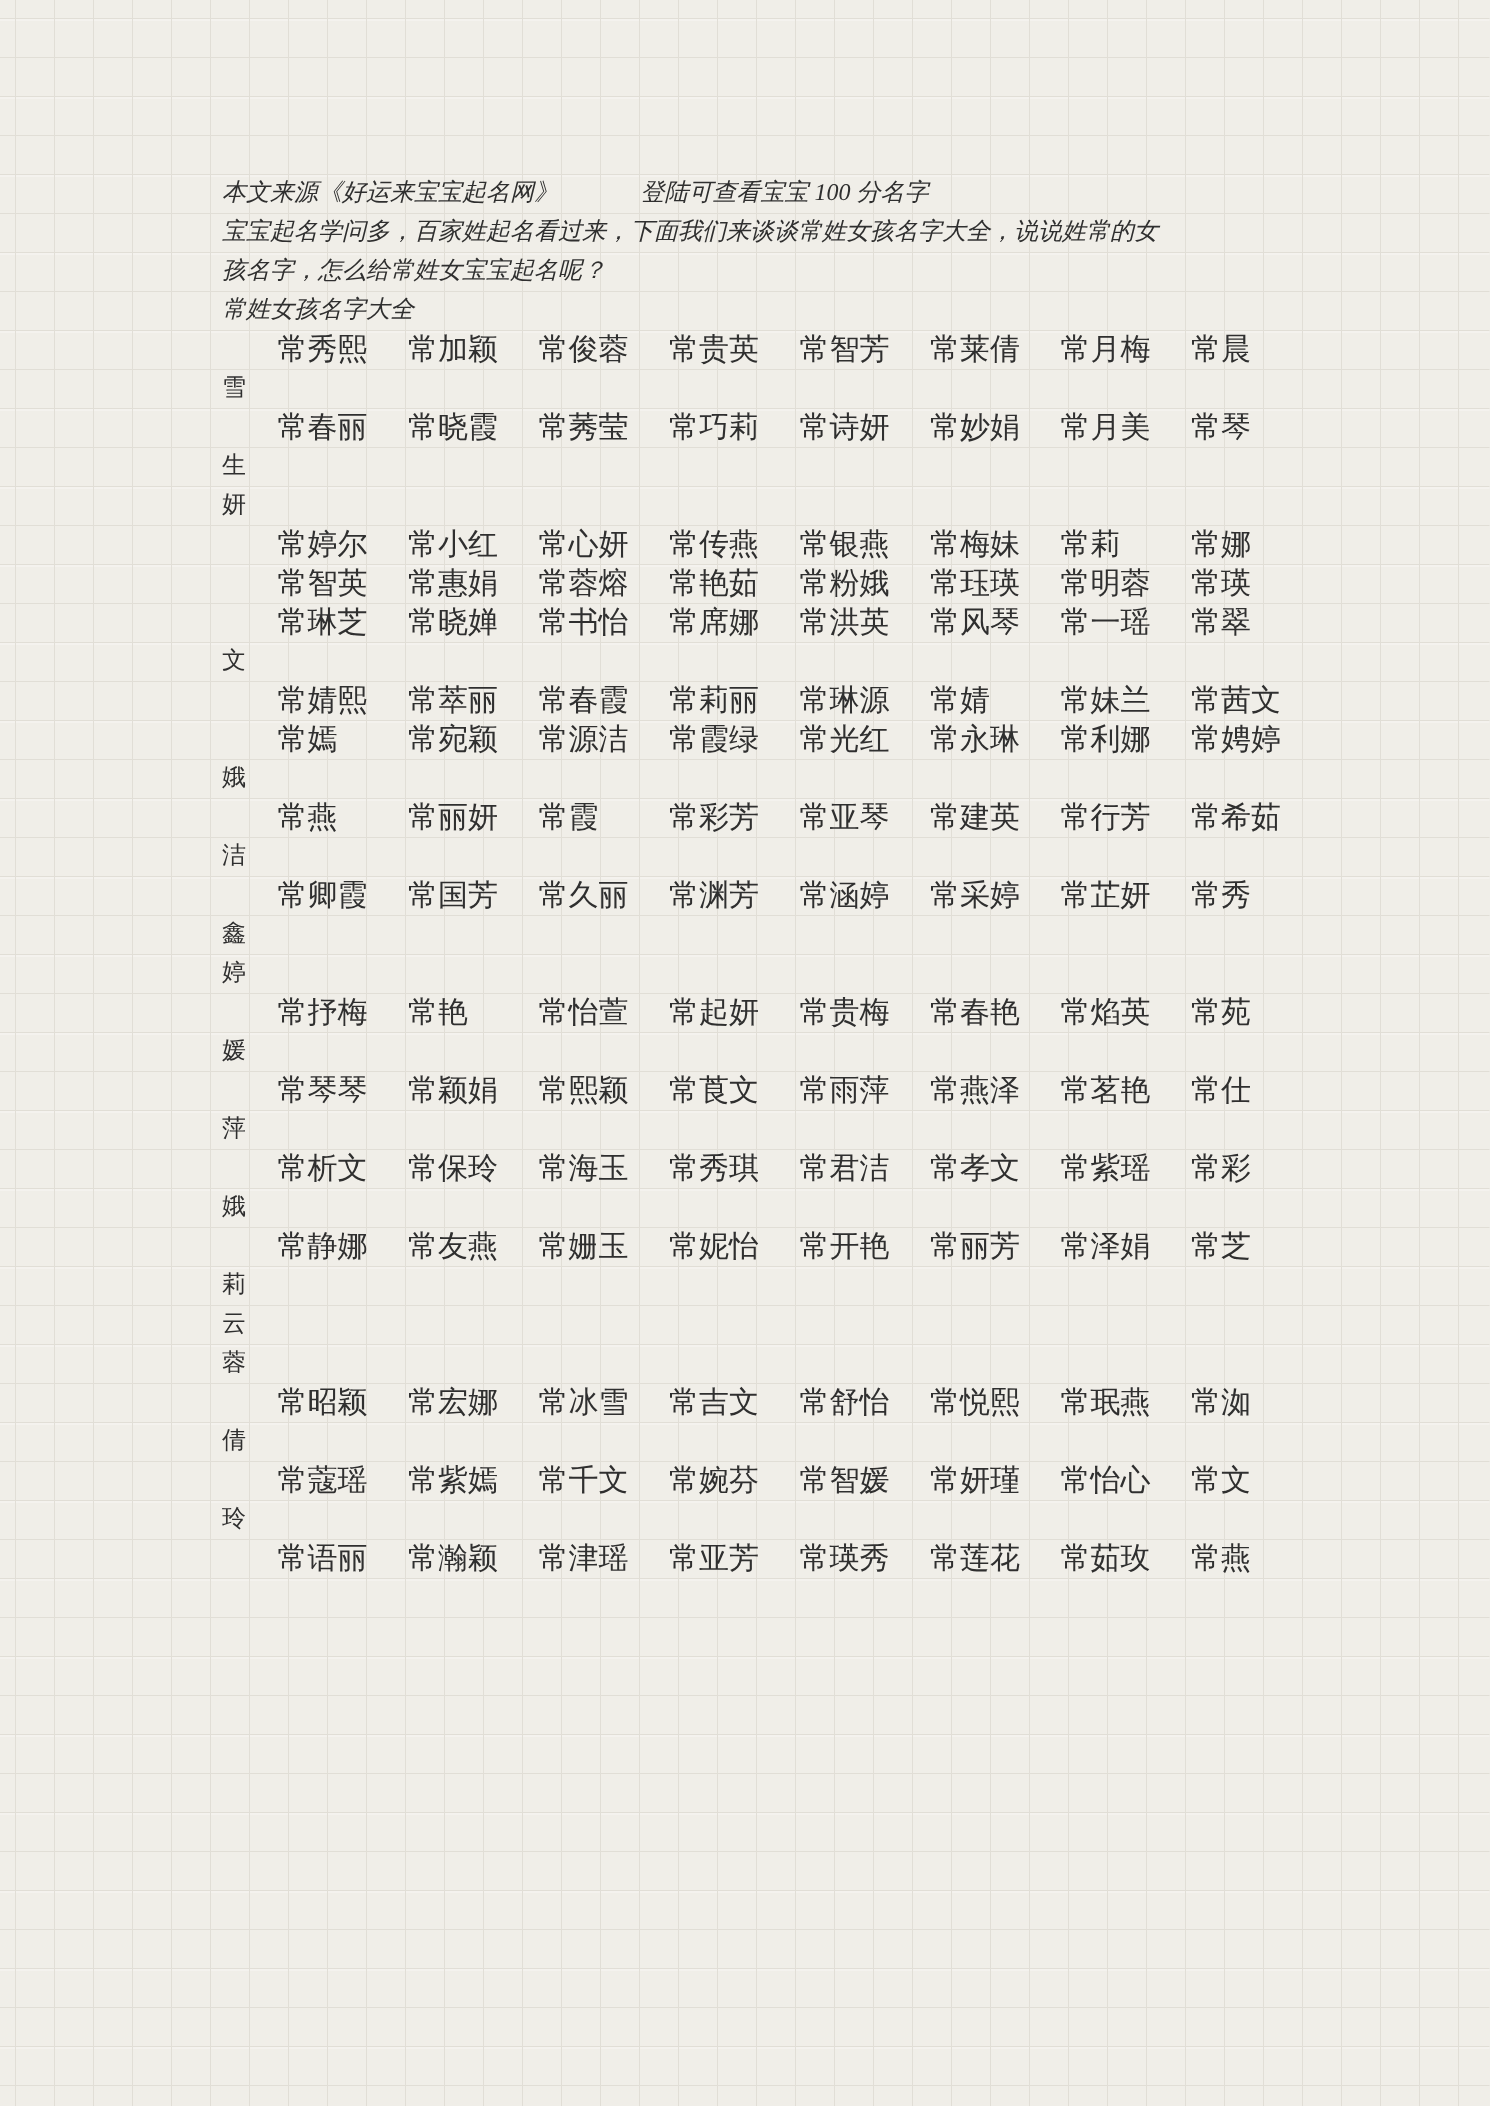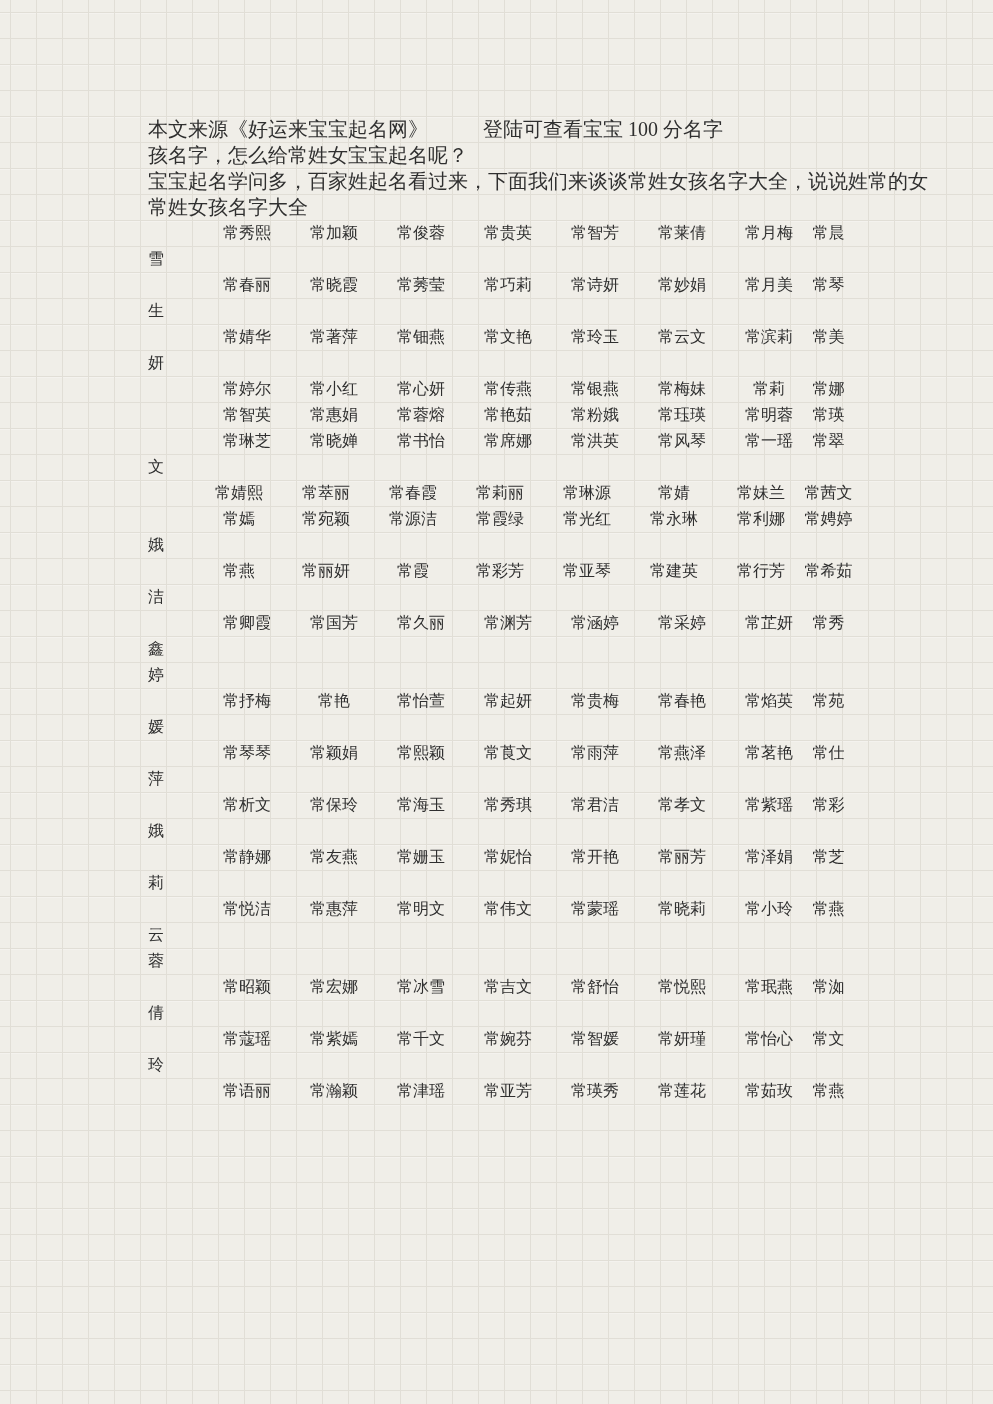--- a/index.html
+++ b/index.html
@@ -21,60 +21,59 @@
     background-position:10px 12px, 10px 12px, 10px 12px;
     overflow:hidden;
   }
   .page{
     width:993px;height:1404px;
     box-sizing:border-box;
     padding:116px 130px 0 148px;
   }
   .line{
     height:26px;line-height:26px;
-    font-size:20px;
+    font-size:16px;
     white-space:nowrap;
+    font-style:italic;
   }
   .tab-gap{display:inline-block;width:55px;}
   .name-row{
     height:26px;line-height:26px;
-    font-size:16px;
+    font-size:20px;
     padding-left:37px;
     white-space:nowrap;
-    text-align:center;
   }
   .name-cell{
     display:inline-block;
     width:87px;
     vertical-align:top;
   }
   .name-cell:last-child{width:auto;}
   .wrap-line{
     height:26px;line-height:26px;
     font-size:16px;
   }
 </style>
 </head>
 <body>
 
 <div class="page">
   <div class="line">
     <span>本文来源《好运来宝宝起名网》</span><span class="tab-gap"></span><span>登陆可查看宝宝 100 分名字</span>
   </div>
   <div id="intro">
+      <div class="line">宝宝起名学问多，百家姓起名看过来，下面我们来谈谈常姓女孩名字大全，说说姓常的女</div>
       <div class="line">孩名字，怎么给常姓女宝宝起名呢？</div>
-      <div class="line">宝宝起名学问多，百家姓起名看过来，下面我们来谈谈常姓女孩名字大全，说说姓常的女</div>
     </div>
   <div class="line">常姓女孩名字大全</div>
   <div id="names">
       <div class="name-row"><span class="name-cell">常秀熙</span><span class="name-cell">常加颖</span><span class="name-cell">常俊蓉</span><span class="name-cell">常贵英</span><span class="name-cell">常智芳</span><span class="name-cell">常莱倩</span><span class="name-cell">常月梅</span><span class="name-cell">常晨</span></div>
       <div class="wrap-line">雪</div>
       <div class="name-row"><span class="name-cell">常春丽</span><span class="name-cell">常晓霞</span><span class="name-cell">常莠莹</span><span class="name-cell">常巧莉</span><span class="name-cell">常诗妍</span><span class="name-cell">常妙娟</span><span class="name-cell">常月美</span><span class="name-cell">常琴</span></div>
       <div class="wrap-line">生</div>
-      <div class="name-row"><span class="name-cell">常婧华</span><span class="name-cell">常著萍</span><span class="name-cell">常钿燕</span><span class="name-cell">常文艳</span><span class="name-cell">常玲玉</span><span class="name-cell">常云文</span><span class="name-cell">常滨莉</span><span class="name-cell">常美</span></div>
       <div class="wrap-line">妍</div>
       <div class="name-row"><span class="name-cell">常婷尔</span><span class="name-cell">常小红</span><span class="name-cell">常心妍</span><span class="name-cell">常传燕</span><span class="name-cell">常银燕</span><span class="name-cell">常梅妹</span><span class="name-cell">常莉</span><span class="name-cell">常娜</span></div>
       <div class="name-row"><span class="name-cell">常智英</span><span class="name-cell">常惠娟</span><span class="name-cell">常蓉熔</span><span class="name-cell">常艳茹</span><span class="name-cell">常粉娥</span><span class="name-cell">常珏瑛</span><span class="name-cell">常明蓉</span><span class="name-cell">常瑛</span></div>
       <div class="name-row"><span class="name-cell">常琳芝</span><span class="name-cell">常晓婵</span><span class="name-cell">常书怡</span><span class="name-cell">常席娜</span><span class="name-cell">常洪英</span><span class="name-cell">常风琴</span><span class="name-cell">常一瑶</span><span class="name-cell">常翠</span></div>
       <div class="wrap-line">文</div>
       <div class="name-row"><span class="name-cell">常婧熙</span><span class="name-cell">常萃丽</span><span class="name-cell">常春霞</span><span class="name-cell">常莉丽</span><span class="name-cell">常琳源</span><span class="name-cell">常婧</span><span class="name-cell">常妹兰</span><span class="name-cell">常茜文</span></div>
       <div class="name-row"><span class="name-cell">常嫣</span><span class="name-cell">常宛颖</span><span class="name-cell">常源洁</span><span class="name-cell">常霞绿</span><span class="name-cell">常光红</span><span class="name-cell">常永琳</span><span class="name-cell">常利娜</span><span class="name-cell">常娉婷</span></div>
       <div class="wrap-line">娥</div>
       <div class="name-row"><span class="name-cell">常燕</span><span class="name-cell">常丽妍</span><span class="name-cell">常霞</span><span class="name-cell">常彩芳</span><span class="name-cell">常亚琴</span><span class="name-cell">常建英</span><span class="name-cell">常行芳</span><span class="name-cell">常希茹</span></div>
       <div class="wrap-line">洁</div>
@@ -82,21 +81,20 @@
       <div class="wrap-line">鑫</div>
       <div class="wrap-line">婷</div>
       <div class="name-row"><span class="name-cell">常抒梅</span><span class="name-cell">常艳</span><span class="name-cell">常怡萱</span><span class="name-cell">常起妍</span><span class="name-cell">常贵梅</span><span class="name-cell">常春艳</span><span class="name-cell">常焰英</span><span class="name-cell">常苑</span></div>
       <div class="wrap-line">媛</div>
       <div class="name-row"><span class="name-cell">常琴琴</span><span class="name-cell">常颖娟</span><span class="name-cell">常熙颖</span><span class="name-cell">常莨文</span><span class="name-cell">常雨萍</span><span class="name-cell">常燕泽</span><span class="name-cell">常茗艳</span><span class="name-cell">常仕</span></div>
       <div class="wrap-line">萍</div>
       <div class="name-row"><span class="name-cell">常析文</span><span class="name-cell">常保玲</span><span class="name-cell">常海玉</span><span class="name-cell">常秀琪</span><span class="name-cell">常君洁</span><span class="name-cell">常孝文</span><span class="name-cell">常紫瑶</span><span class="name-cell">常彩</span></div>
       <div class="wrap-line">娥</div>
       <div class="name-row"><span class="name-cell">常静娜</span><span class="name-cell">常友燕</span><span class="name-cell">常姗玉</span><span class="name-cell">常妮怡</span><span class="name-cell">常开艳</span><span class="name-cell">常丽芳</span><span class="name-cell">常泽娟</span><span class="name-cell">常芝</span></div>
       <div class="wrap-line">莉</div>
-      <div class="name-row"><span class="name-cell">常悦洁</span><span class="name-cell">常惠萍</span><span class="name-cell">常明文</span><span class="name-cell">常伟文</span><span class="name-cell">常蒙瑶</span><span class="name-cell">常晓莉</span><span class="name-cell">常小玲</span><span class="name-cell">常燕</span></div>
       <div class="wrap-line">云</div>
       <div class="wrap-line">蓉</div>
       <div class="name-row"><span class="name-cell">常昭颖</span><span class="name-cell">常宏娜</span><span class="name-cell">常冰雪</span><span class="name-cell">常吉文</span><span class="name-cell">常舒怡</span><span class="name-cell">常悦熙</span><span class="name-cell">常珉燕</span><span class="name-cell">常洳</span></div>
       <div class="wrap-line">倩</div>
       <div class="name-row"><span class="name-cell">常蔻瑶</span><span class="name-cell">常紫嫣</span><span class="name-cell">常千文</span><span class="name-cell">常婉芬</span><span class="name-cell">常智媛</span><span class="name-cell">常妍瑾</span><span class="name-cell">常怡心</span><span class="name-cell">常文</span></div>
       <div class="wrap-line">玲</div>
       <div class="name-row"><span class="name-cell">常语丽</span><span class="name-cell">常瀚颖</span><span class="name-cell">常津瑶</span><span class="name-cell">常亚芳</span><span class="name-cell">常瑛秀</span><span class="name-cell">常莲花</span><span class="name-cell">常茹玫</span><span class="name-cell">常燕</span></div>
     </div>
 </div>
 

